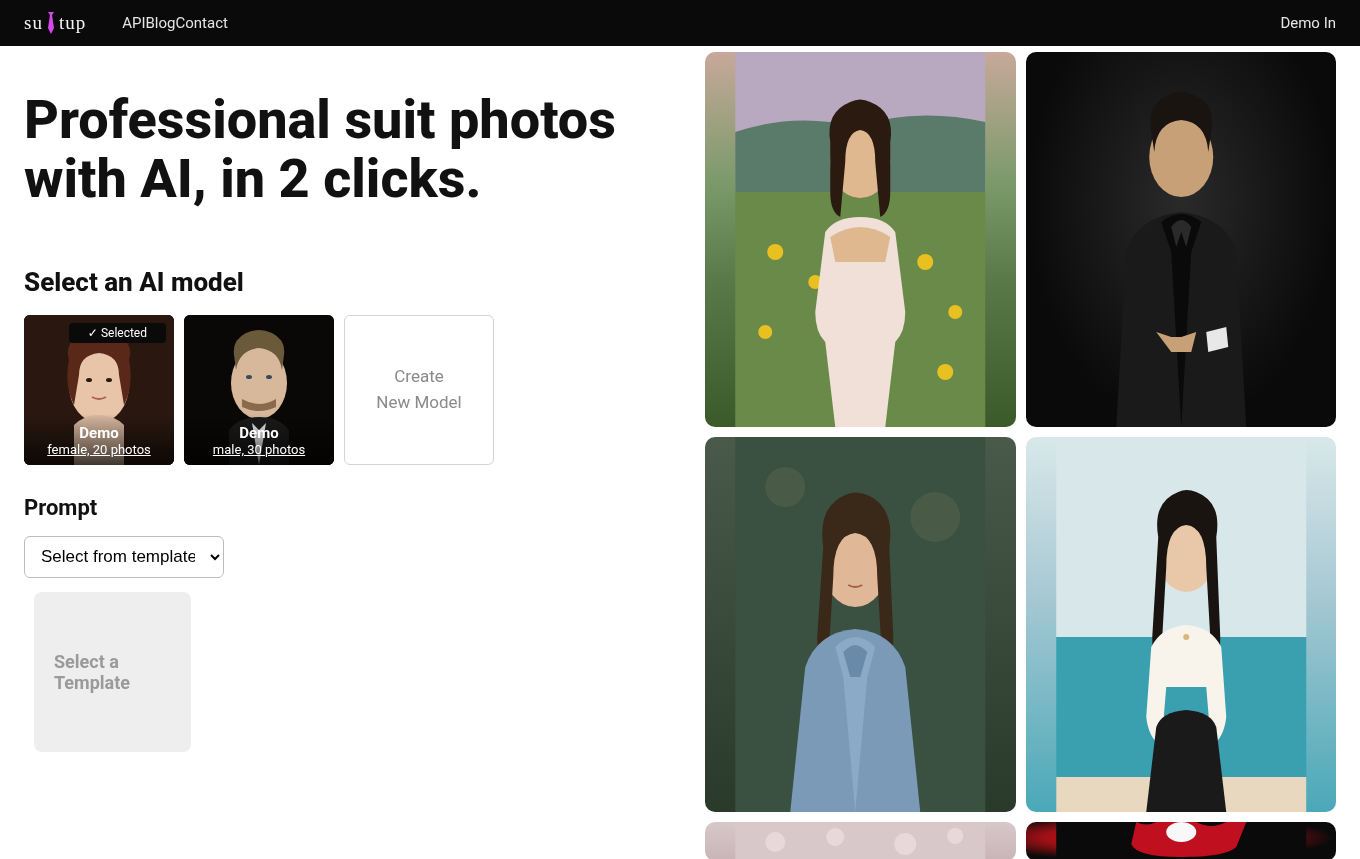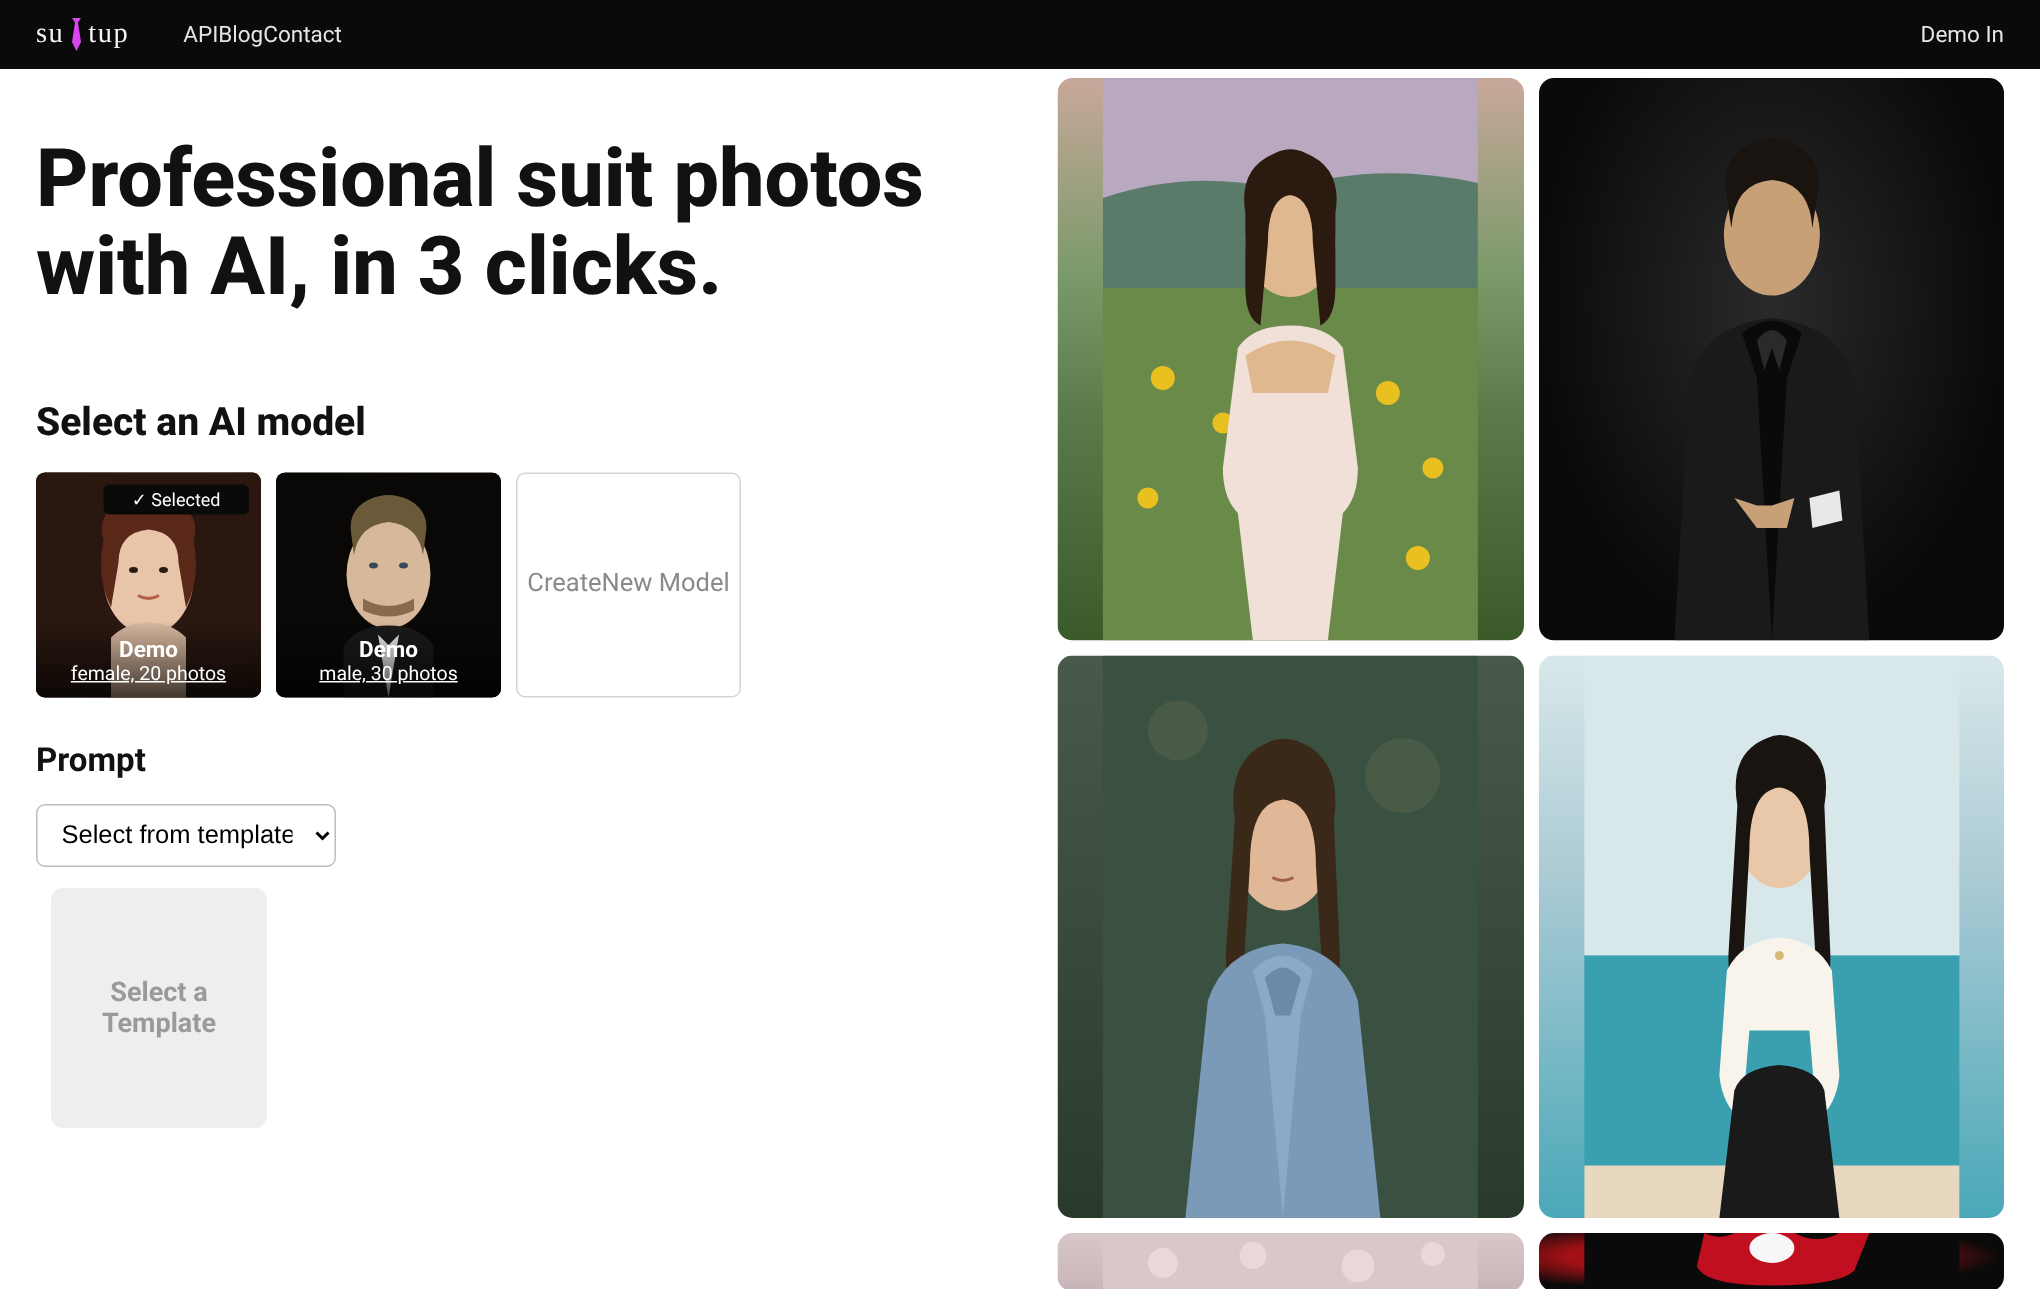--- a/index.html
+++ b/index.html
@@ -111,21 +111,21 @@
 }
 .model-caption .name { font-weight: 700; font-size: 15px; }
 .model-caption .meta { font-size: 13px; text-decoration: underline; }
 .create-card {
   width: 150px; height: 150px;
   border: 1px solid #d4d4d4;
   border-radius: 6px;
   display: flex;
   align-items: center;
   justify-content: center;
-  flex-direction: row;
+  flex-direction: column;
   color: #8a8a8a;
   font-size: 17px;
   line-height: 1.5;
   text-align: center;
   cursor: pointer;
 }
 .prompt-h {
   font-size: 22px;
   font-weight: 700;
   margin: 18px 0 16px;
@@ -135,28 +135,27 @@
   height: 42px;
   border: 1px solid #bdbdbd;
   border-radius: 6px;
   padding: 0 12px;
   font-size: 17px;
   background: #fff;
   cursor: pointer;
   margin-bottom: 14px;
 }
 .template-card {
-  width: 144px;
+  width: 157px;
   height: 160px;
   background: #eeeeee;
   border-radius: 8px;
   display: flex;
   align-items: center;
   justify-content: center;
-  text-align: center;
   font-size: 18px;
   font-weight: 700;
   color: #9a9a9a;
   padding: 0 20px;
   margin-left: 10px;
 }
 
 
 .gallery {
   display: grid;
@@ -198,21 +197,21 @@
     <span class="nav-link">Blog</span>
     <span class="nav-link">Contact</span>
   </div>
   <div class="nav-spacer"></div>
   <span class="signin">Demo In</span>
 </div>
 
 <div class="main">
 
   <div class="left">
-    <h1 class="hero">Professional suit photos with AI, in 3 clicks.</h1>
+    <h1 class="hero">Professional suit photos with AI, in 2 clicks.</h1>
 
     <h2 class="section-h">Select an AI model</h2>
 
     <div class="model-row">
 
       <div class="model-card female selected">
         <div class="face">
           <svg viewBox="0 0 150 150">
             <rect width="150" height="150" fill="#2a1810"></rect>
             <ellipse cx="75" cy="70" rx="30" ry="38" fill="#e8c4a8"></ellipse>

